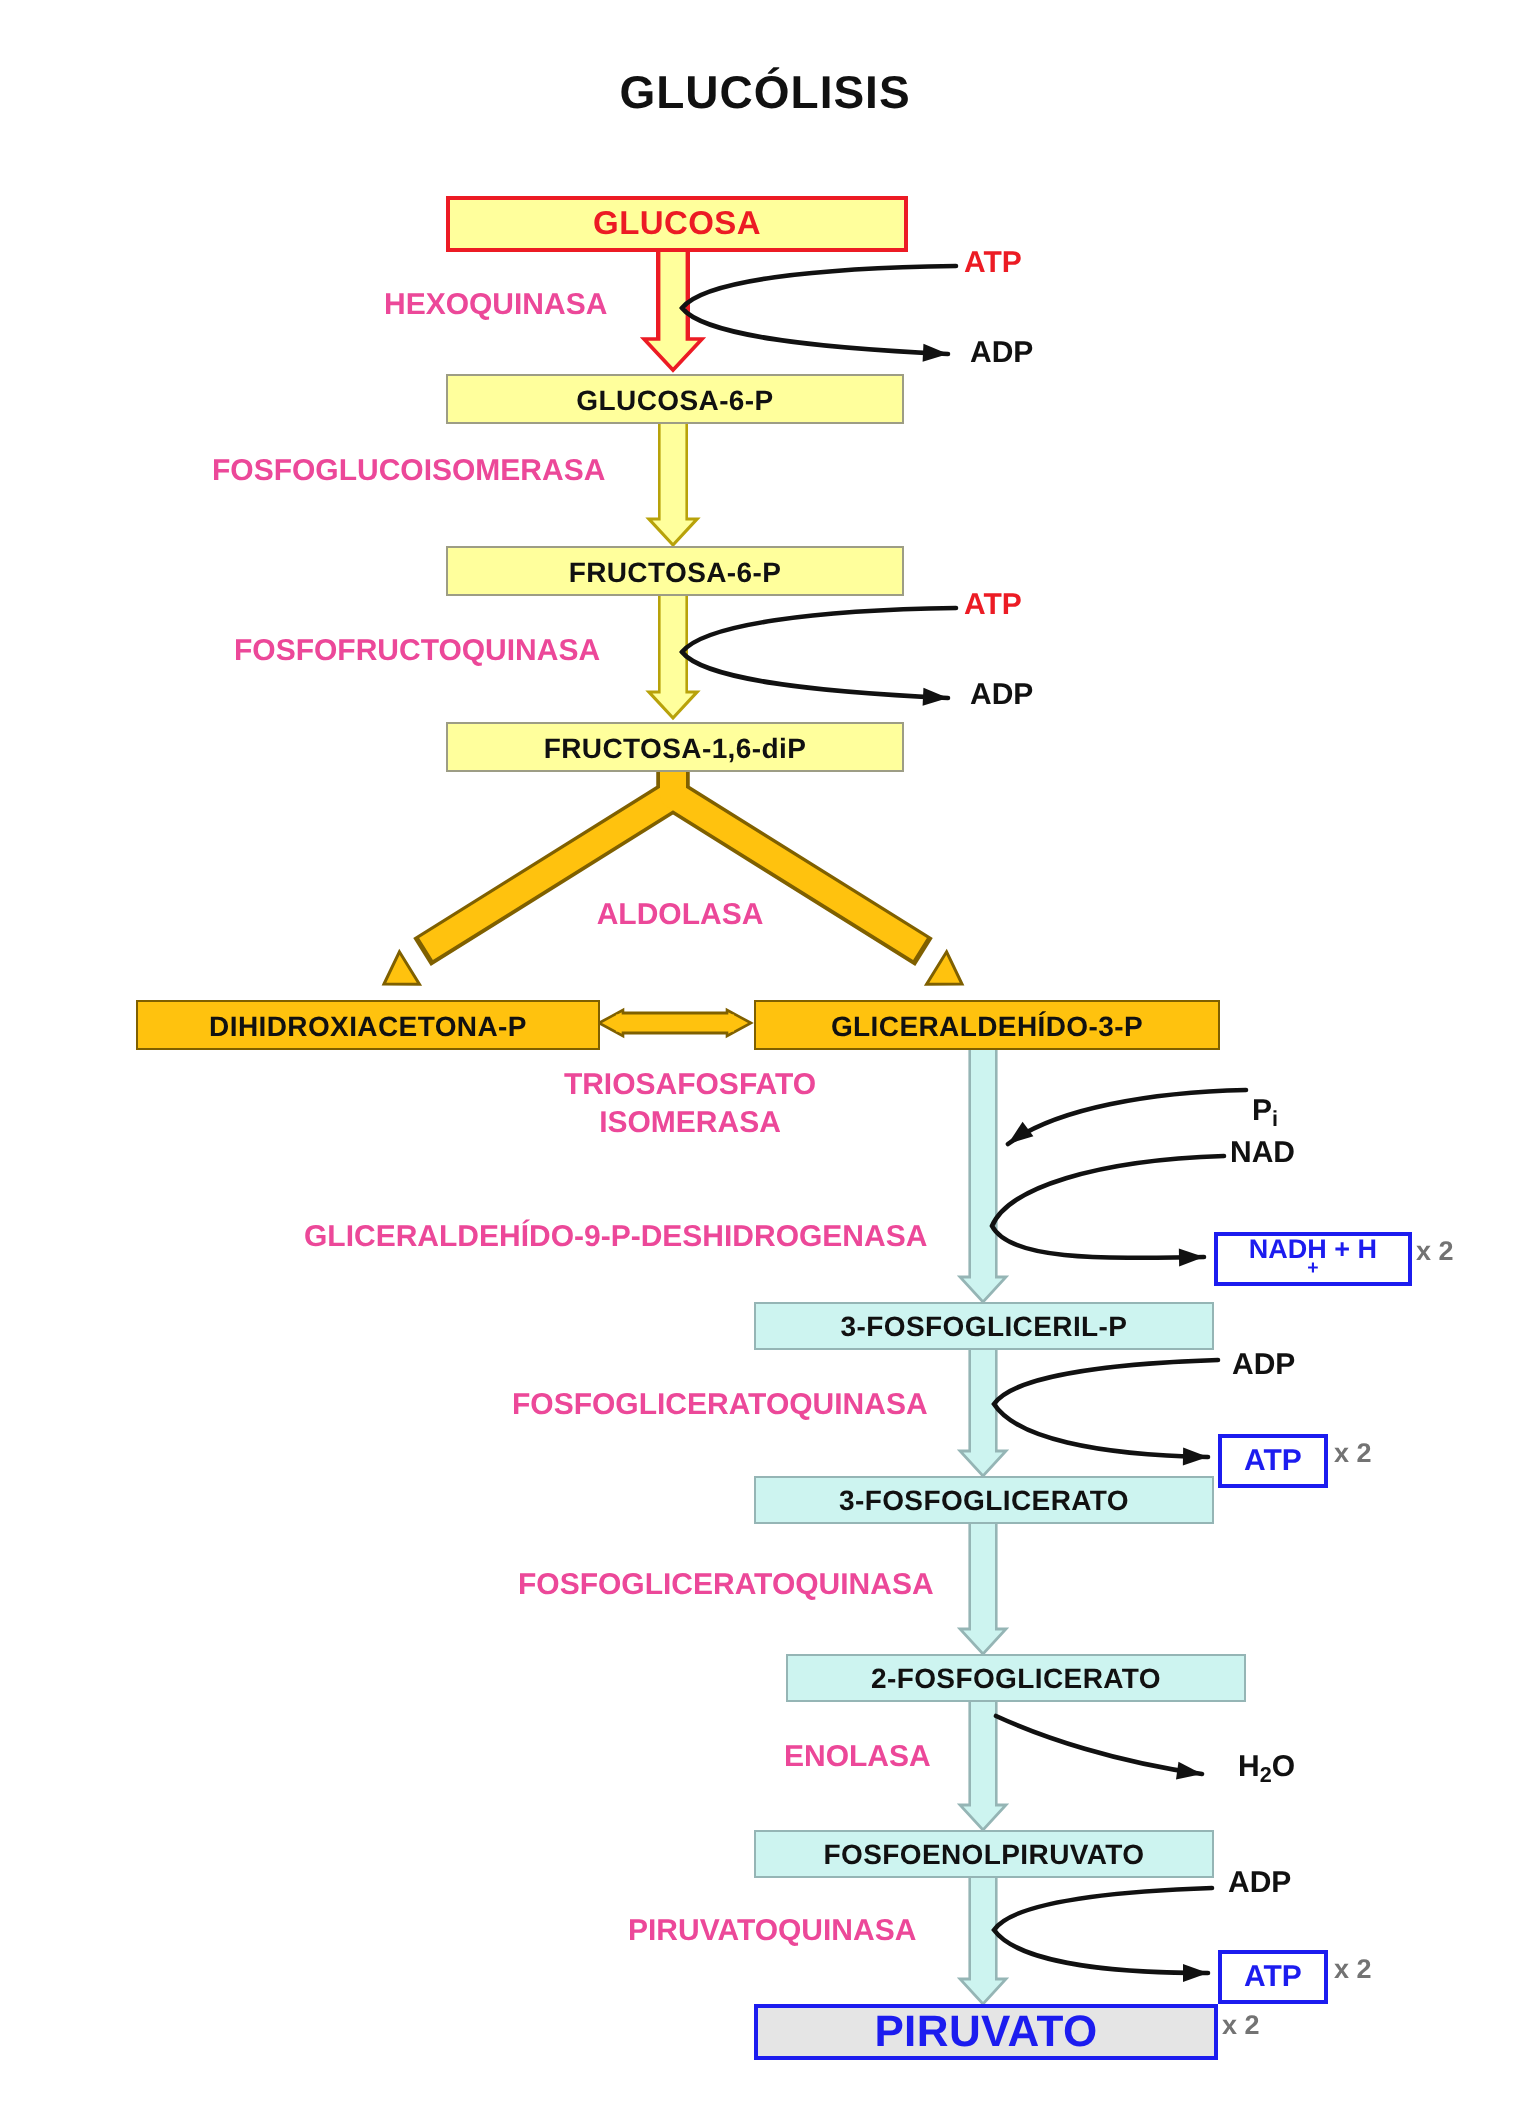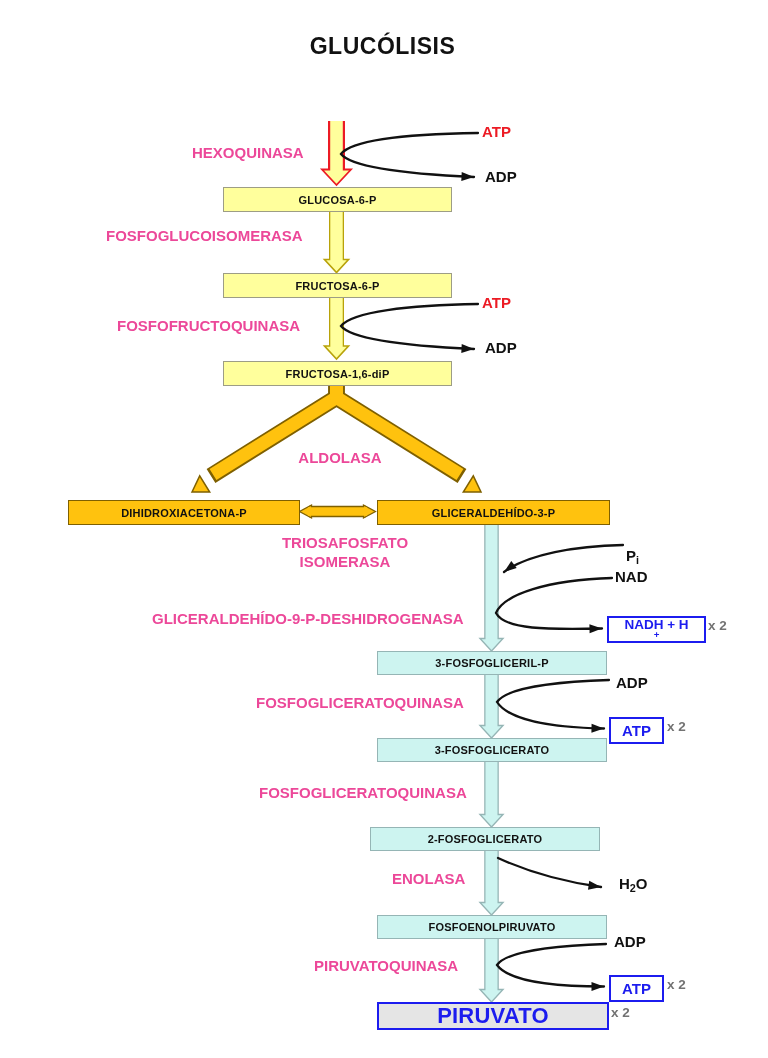--- a/index.html
+++ b/index.html
@@ -3,21 +3,21 @@
 <meta charset="utf-8">
 <style>
   html,body{margin:0;padding:0;background:#fff;}
   #stage{
     position:relative;width:768px;height:1058px;background:#ffffff;overflow:hidden;
     font-family:"Liberation Sans","DejaVu Sans",sans-serif;font-weight:bold;color:#111;
   }
   #arrows{position:absolute;left:0;top:0;}
   .box{
     position:absolute;display:flex;align-items:center;justify-content:center;
-    font-size:11px;letter-spacing:.2px;white-space:nowrap;
+    font-size:14px;letter-spacing:.2px;white-space:nowrap;
   }
   .box.yellow{background:#FFFF9C;border:1px solid #9d9d85;color:#111;}
   .box.glucosa{background:#FFFF9C;border:2px solid #EC1B24;color:#EC1B24;font-size:16.5px;}
   .box.orange{background:#FFC20E;border:1.6px solid #7F6000;color:#111;}
   .box.cyan{background:#CDF4F0;border:1.4px solid #95B5B5;color:#111;}
   .box.piruvato{background:#e5e5e5;border:2px solid #1C1CEF;color:#1C1CEF;font-size:22px;}
   .smallbox{
     position:absolute;display:flex;align-items:center;justify-content:center;
     background:#ffffff;border:2px solid #1C1CEF;color:#1C1CEF;white-space:nowrap;flex-direction:column;
   }
@@ -110,28 +110,29 @@
       <path d="M623,545 C576,546 528,554 504,572" marker-end="url(#mBlack)"></path>
       <path d="M612,578 C548,580 504,594 496,613 C505,630 548,629.5 602,628.5" marker-end="url(#mBlack)"></path>
       <path d="M609,680 C548,682 506,689 497,702 C508,719 548,727.5 604,728.5" marker-end="url(#mBlack)"></path>
       <path d="M498,858 C522,869 558,881 601,887" marker-end="url(#mBlack)"></path>
       <path d="M606,944 C548,946 506,952 497,965 C508,980 548,986.5 604,986.5" marker-end="url(#mBlack)"></path>
     </g>
   </svg>
 
   <div class="lbl title center" style="left:240px;top:34px;width:285px">GLUCÓLISIS</div>
 
+  <div class="box glucosa" style="left:223px;top:98px;width:227px;height:24px">GLUCOSA</div>
   <div class="box yellow" style="left:223px;top:187px;width:227px;height:23px">GLUCOSA-6-P</div>
   <div class="box yellow" style="left:223px;top:273px;width:227px;height:23px">FRUCTOSA-6-P</div>
   <div class="box yellow" style="left:223px;top:361px;width:227px;height:23px">FRUCTOSA-1,6-diP</div>
   <div class="box orange" style="left:68px;top:500px;width:230px;height:23px">DIHIDROXIACETONA-P</div>
   <div class="box orange" style="left:377px;top:500px;width:231px;height:23px">GLICERALDEHÍDO-3-P</div>
   <div class="box cyan" style="left:377px;top:651px;width:228px;height:22px">3-FOSFOGLICERIL-P</div>
   <div class="box cyan" style="left:377px;top:738px;width:228px;height:22px">3-FOSFOGLICERATO</div>
-  <div class="box cyan" style="left:370px;top:827px;width:228px;height:22px">2-FOSFOGLICERATO</div>
+  <div class="box cyan" style="left:393px;top:827px;width:228px;height:22px">2-FOSFOGLICERATO</div>
   <div class="box cyan" style="left:377px;top:915px;width:228px;height:22px">FOSFOENOLPIRUVATO</div>
   <div class="box piruvato" style="left:377px;top:1002px;width:228px;height:24px">PIRUVATO</div>
   <div class="lbl x2" style="left:611px;top:1006px">x 2</div>
 
   <div class="lbl green" style="left:192px;top:145px">HEXOQUINASA</div>
   <div class="lbl green" style="left:106px;top:228px">FOSFOGLUCOISOMERASA</div>
   <div class="lbl green" style="left:117px;top:318px">FOSFOFRUCTOQUINASA</div>
   <div class="lbl green center" style="left:280px;top:450px;width:120px">ALDOLASA</div>
   <div class="lbl green center twoline" style="left:264px;top:533px;width:162px">
     <div>TRIOSAFOSFATO</div>

